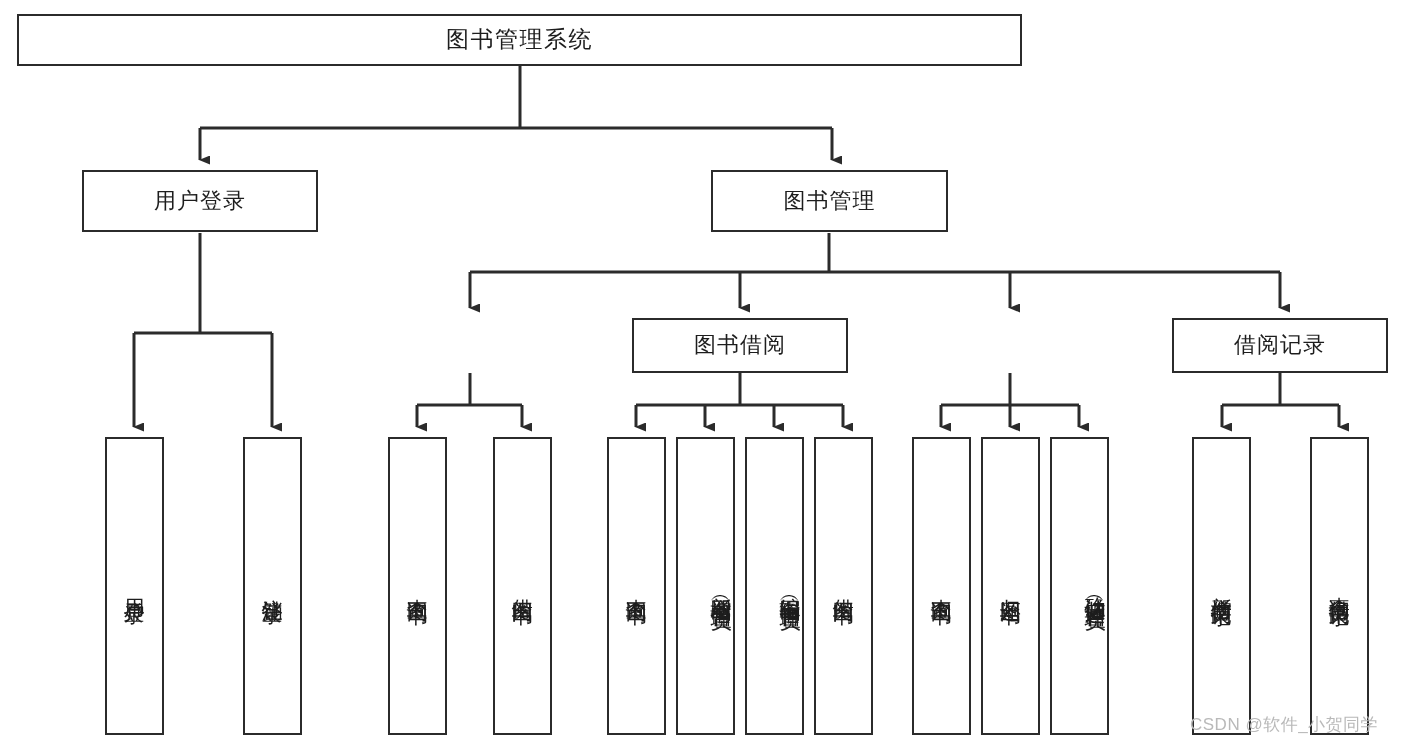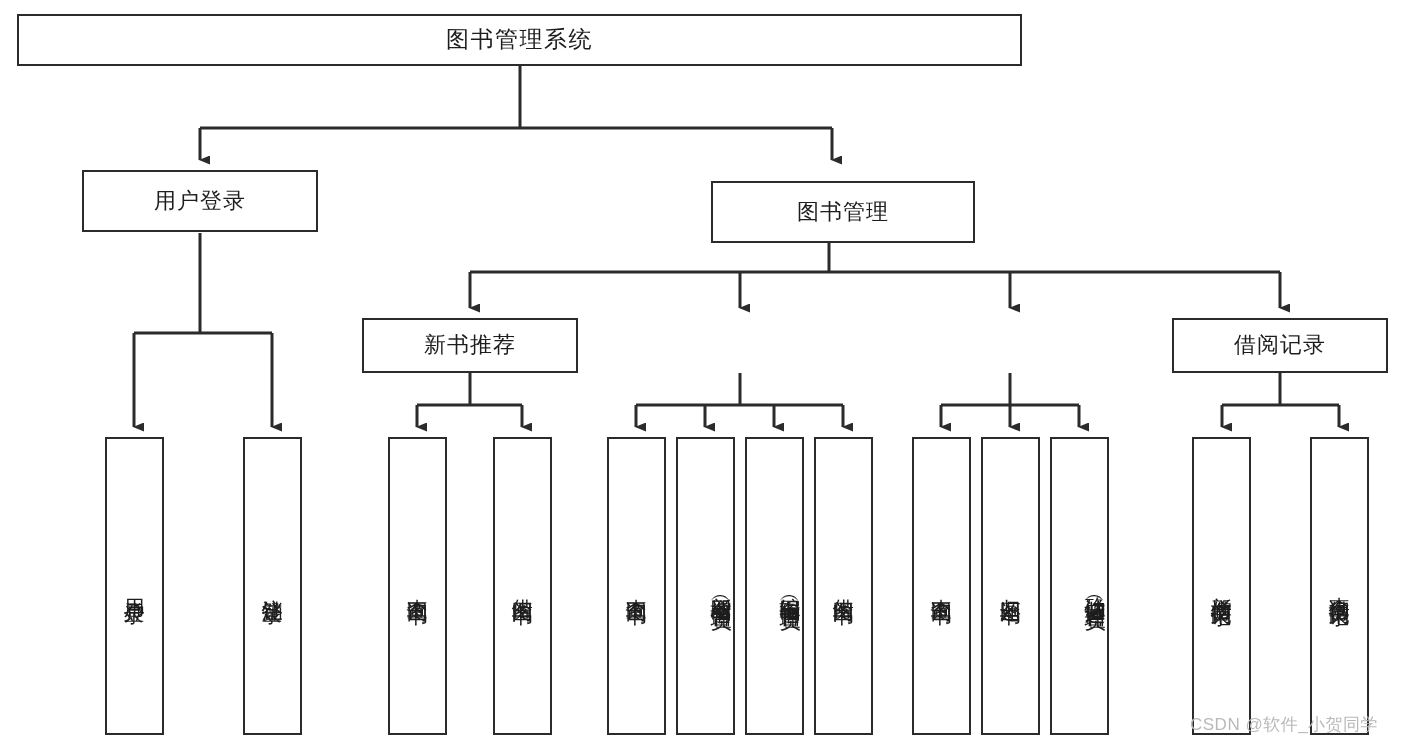--- a/index.html
+++ b/index.html
@@ -101,26 +101,26 @@
     </g>
   </svg>
 
   <div class="node h root" style="left:17px;top:14px;width:1005px;height:52px;">
     <span>图书管理系统</span>
   </div>
 
   <div class="node h" style="left:82px;top:170px;width:236px;height:62px;">
     <span>用户登录</span>
   </div>
-  <div class="node h" style="left:711px;top:170px;width:264px;height:62px;margin-top:11px;">
+  <div class="node h" style="left:711px;top:170px;width:237px;height:62px;">
     <span>图书管理</span>
   </div>
 
-  <div class="node h" style="left:362px;top:318px;width:216px;height:55px;">
-    <span>新书推荐</span>
+  <div class="node h" style="left:632px;top:318px;width:216px;height:55px;">
+    <span>图书借阅</span>
   </div>
   <div class="node h" style="left:1172px;top:318px;width:216px;height:55px;align-items:center;">
     <span>借阅记录</span>
   </div>
 
   <div class="node v" style="left:105px;top:437px;width:59px;height:298px;">
     <span>用户登录</span>
   </div>
   <div class="node v" style="left:243px;top:437px;width:59px;height:298px;">
     <span>注销登录</span>

